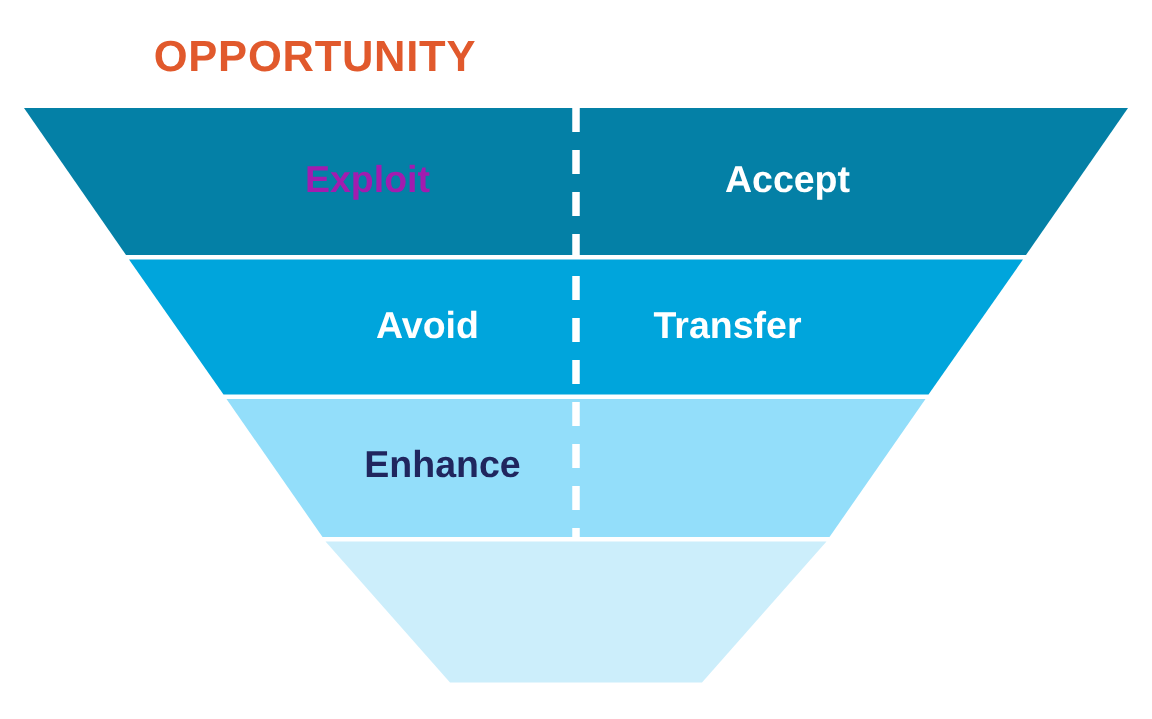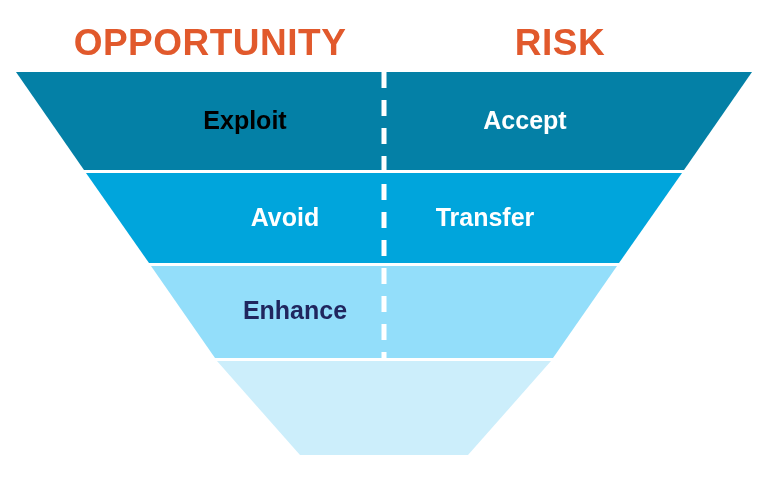--- a/index.html
+++ b/index.html
@@ -24,21 +24,21 @@
   .header-row {
     position: absolute;
     left: 0;
     top: 0;
     width: 768px;
     height: 68px;
   }
   .col-header {
     position: absolute;
     top: 24px;
-    font-size: 37px;
+    font-size: 29px;
     font-weight: bold;
     letter-spacing: 0.5px;
     line-height: 1;
     text-align: center;
     white-space: nowrap;
     color: #E1592C;
   }
   #header-opportunity {
     left: 40px;
     width: 340px;
@@ -90,39 +90,38 @@
   
   #label-accept { left: 298px; width: 180px; top: 393px; }
 </style>
 </head>
 <body style="background: rgb(255, 255, 255);">
 
 <div id="canvas" style="background: rgb(255, 255, 255);">
 
   <div class="header-row">
     <div class="col-header" id="header-opportunity" style="color: rgb(225, 89, 44);">OPPORTUNITY</div>
-    <div class="col-header" id="header-risk" style="color: rgb(225, 89, 44);">RISK</div>
   </div>
 
   <div id="funnel-wrap">
     <svg id="funnel-svg" width="768" height="479" viewBox="0 0 768 479" xmlns="http://www.w3.org/2000/svg">
 
       <polygon id="band-1-shape" points="16,72 752,72 684,170 84,170" fill="#0480A6"></polygon>
 
       <polygon id="band-2-shape" points="86,173 682,173 619,263 149,263" fill="#00A5DC"></polygon>
 
       <polygon id="band-3-shape" points="151,266 617,266 553,358 215,358" fill="#93DEFA"></polygon>
 
       <polygon id="band-4-shape" points="217,361 551,361 468,455 300,455" fill="#CCEEFB"></polygon>
 
       <line id="centre-divider" x1="384" y1="72" x2="384" y2="358" stroke-width="5" stroke-dasharray="16 12" stroke="#FFFFFF"></line>
     </svg>
   </div>
 
-  <div class="band-label label-light" id="label-exploit" style="color: #000000;">Exploit</div>
+  <div class="band-label label-light" id="label-exploit" style="color: #a21caf;">Exploit</div>
   <div class="band-label label-light" id="label-avoid" style="color: rgb(255, 255, 255);">Accept</div>
 
   <div class="band-label label-light" id="label-share" style="color: rgb(255, 255, 255);">Avoid</div>
   <div class="band-label label-light" id="label-transfer" style="color: rgb(255, 255, 255);">Transfer</div>
 
   <div class="band-label label-dark" id="label-enhance" style="color: rgb(32, 38, 94);">Enhance</div>
 
 
 </div>
 

